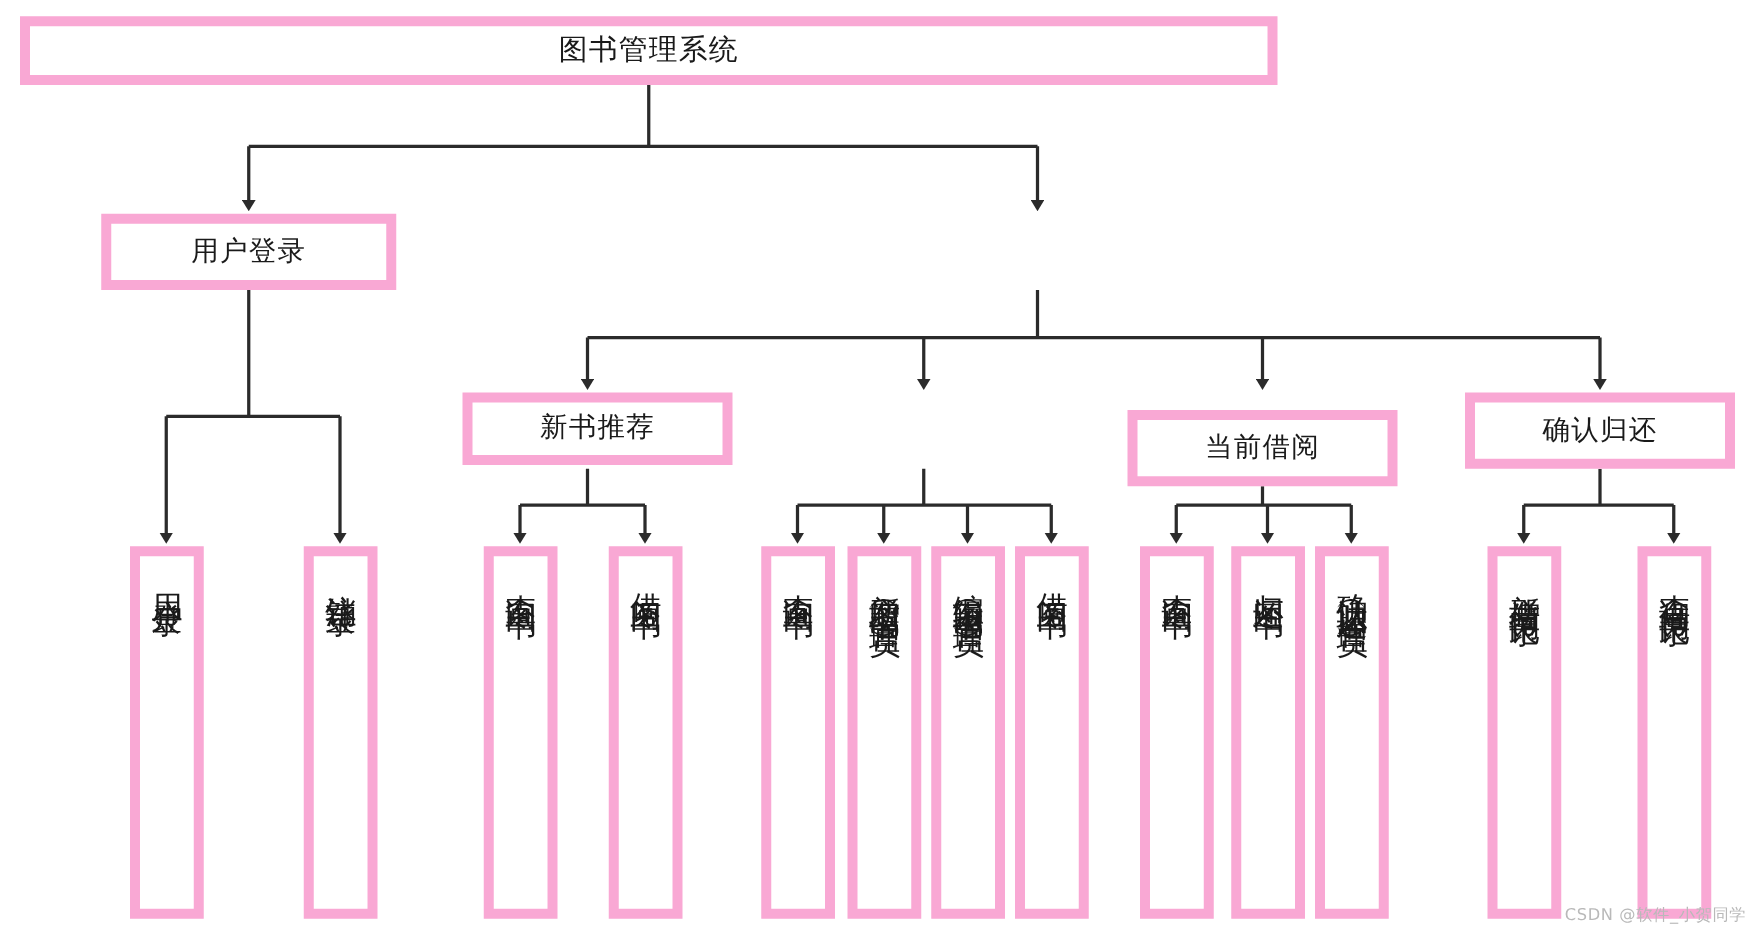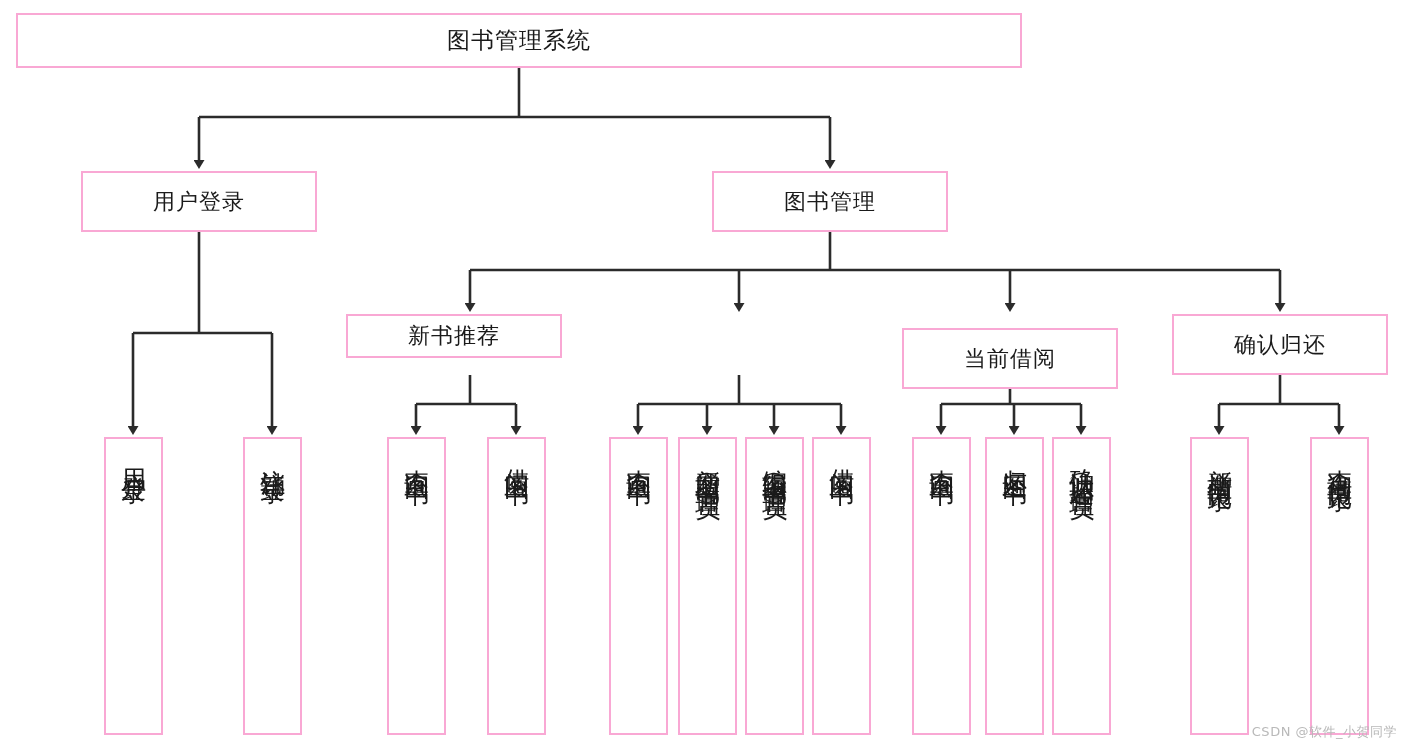--- a/index.html
+++ b/index.html
@@ -13,21 +13,21 @@
   #canvas {
     position: relative;
     width: 1405px;
     height: 747px;
     background: #ffffff;
     overflow: hidden;
   }
   .node {
     position: absolute;
     box-sizing: border-box;
-    border: 2px solid #f9a8d4;
+    border: 8px solid #f9a8d4;
     background: #ffffff;
     display: flex;
     align-items: center;
     justify-content: center;
     color: #1a1a1a;
   }
   .node-label {
     display: block;
     text-align: center;
     line-height: 1.18;
@@ -132,25 +132,22 @@
     </g>
   </svg>
 
   <div class="node h root" style="left:16px; top:13px; width:1006px; height:55px;">
     <span class="node-label">图书管理系统</span>
   </div>
 
   <div class="node h" style="left:81px; top:171px; width:236px; height:61px;">
     <span class="node-label">用户登录</span>
   </div>
-  <div class="node h" style="left:712px; top:171px; width:236px; height:61px;">
-    <span class="node-label">图书管理</span>
-  </div>
-
-  <div class="node h" style="left:346px; top:314px; width:216px; height:44px;align-items:center;">
+
+  <div class="node h" style="left:370px; top:314px; width:216px; height:58px;align-items:center;">
     <span class="node-label">新书推荐</span>
   </div>
   <div class="node h" style="left:902px; top:314px; width:216px; height:61px;margin-top:14px;">
     <span class="node-label">当前借阅</span>
   </div>
   <div class="node h" style="left:1172px; top:314px; width:216px; height:61px;">
     <span class="node-label">确认归还</span>
   </div>
 
   <div class="node v" style="left:104px; top:437px; width:59px; height:298px;">

